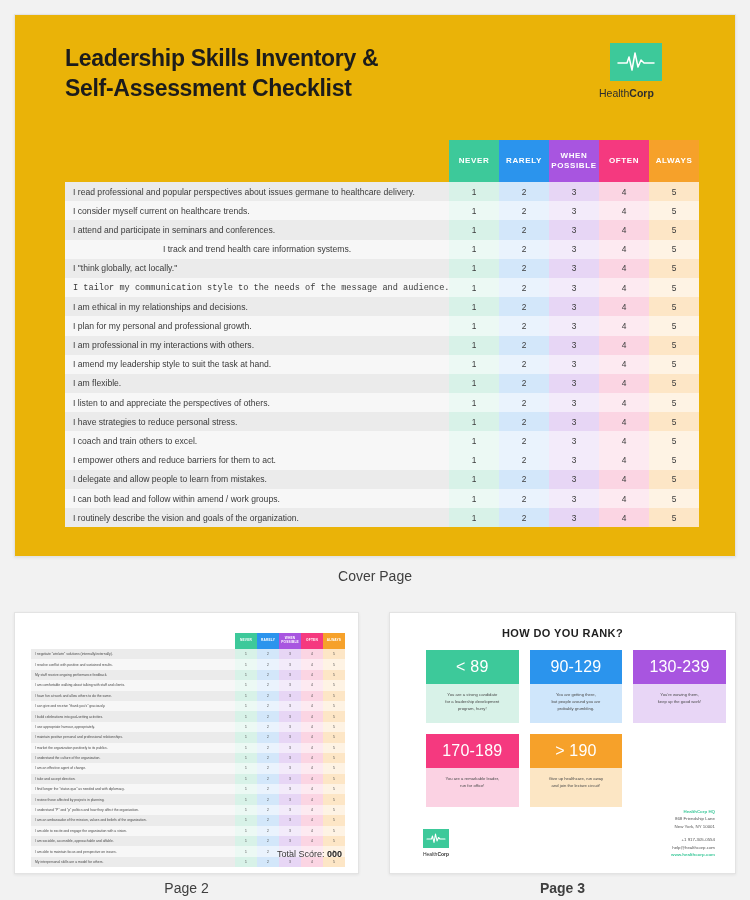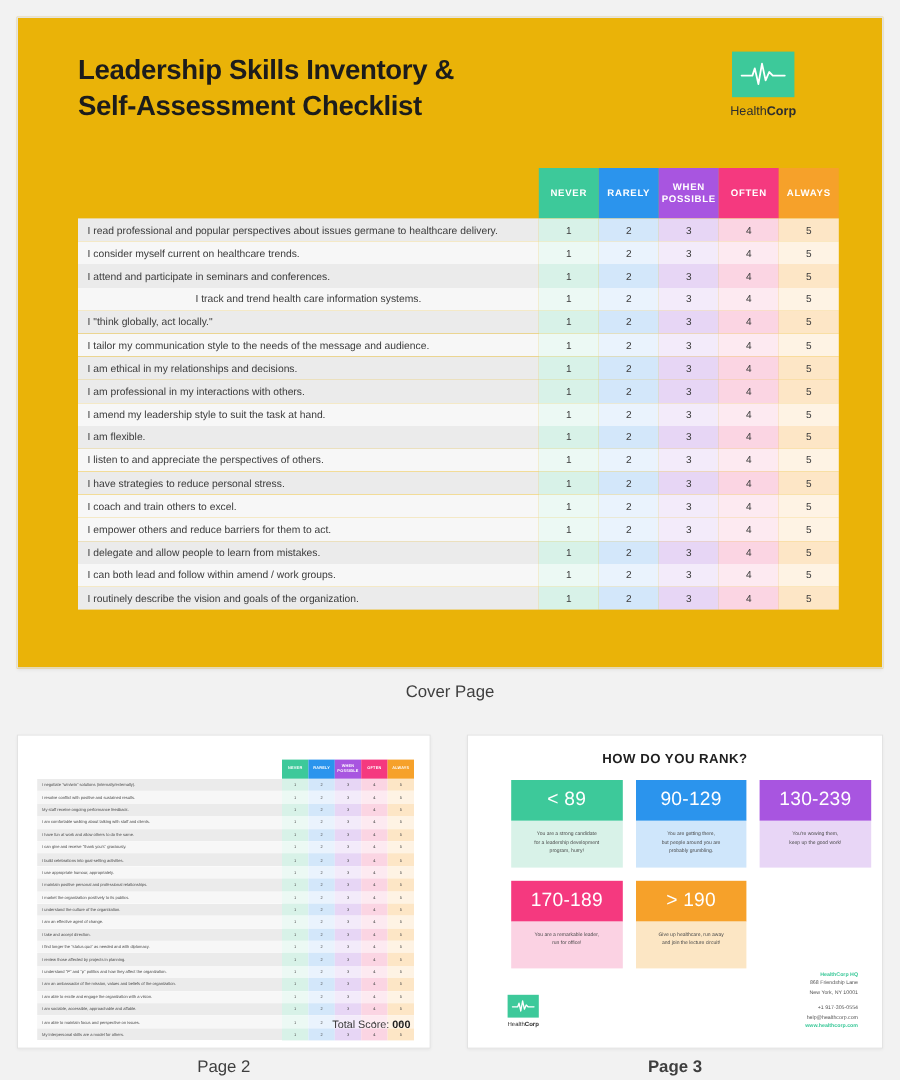--- a/index.html
+++ b/index.html
@@ -38,21 +38,20 @@
     line-height: 1.32;
     letter-spacing: -0.3px;
     max-width: 440px;
   }
 
   .logo-block {
     position: absolute;
     right: 22px;
     top: 0px;
     width: 74px;
-    text-align: center;
   }
   .logo-sq {
     width: 52px;
     height: 38px;
     background: #3dc99a;
     margin: 0 auto 6px auto;
     display: flex;
     align-items: center;
     justify-content: center;
   }
@@ -314,34 +313,42 @@
         </tr>
         <tr>
           <td class="q" style="background: rgb(235, 235, 235);">I "think globally, act locally."</td>
           <td class="v" style="background: rgb(216, 242, 232);">1</td>
           <td class="v" style="background: rgb(211, 231, 250);">2</td>
           <td class="v" style="background: rgb(231, 214, 245);">3</td>
           <td class="v" style="background: rgb(251, 213, 227);">4</td>
           <td class="v" style="background: rgb(253, 230, 198);">5</td>
         </tr>
         <tr>
-          <td class="q" style="background: rgb(247, 247, 247);">I tailor my communication style to the needs of the message and audience.</td>
+          <td class="q" style="background: rgb(247, 247, 247); font-family: Liberation Mono, monospace;">I tailor my communication style to the needs of the message and audience.</td>
           <td class="v" style="background: rgb(236, 249, 244);">1</td>
           <td class="v" style="background: rgb(234, 243, 253);">2</td>
           <td class="v" style="background: rgb(243, 235, 250);">3</td>
           <td class="v" style="background: rgb(253, 234, 241);">4</td>
           <td class="v" style="background: rgb(254, 243, 228);">5</td>
         </tr>
         <tr>
           <td class="q" style="background: rgb(235, 235, 235);">I am ethical in my relationships and decisions.</td>
           <td class="v" style="background: rgb(216, 242, 232);">1</td>
           <td class="v" style="background: rgb(211, 231, 250);">2</td>
           <td class="v" style="background: rgb(231, 214, 245);">3</td>
           <td class="v" style="background: rgb(251, 213, 227);">4</td>
           <td class="v" style="background: rgb(253, 230, 198);">5</td>
+        </tr>
+        <tr>
+          <td class="q" style="background: rgb(247, 247, 247);">I plan for my personal and professional growth.</td>
+          <td class="v" style="background: rgb(236, 249, 244);">1</td>
+          <td class="v" style="background: rgb(234, 243, 253);">2</td>
+          <td class="v" style="background: rgb(243, 235, 250);">3</td>
+          <td class="v" style="background: rgb(253, 234, 241);">4</td>
+          <td class="v" style="background: rgb(254, 243, 228);">5</td>
         </tr>
         <tr>
           <td class="q" style="background: rgb(235, 235, 235);">I am professional in my interactions with others.</td>
           <td class="v" style="background: rgb(216, 242, 232);">1</td>
           <td class="v" style="background: rgb(211, 231, 250);">2</td>
           <td class="v" style="background: rgb(231, 214, 245);">3</td>
           <td class="v" style="background: rgb(251, 213, 227);">4</td>
           <td class="v" style="background: rgb(253, 230, 198);">5</td>
         </tr>
         <tr>

